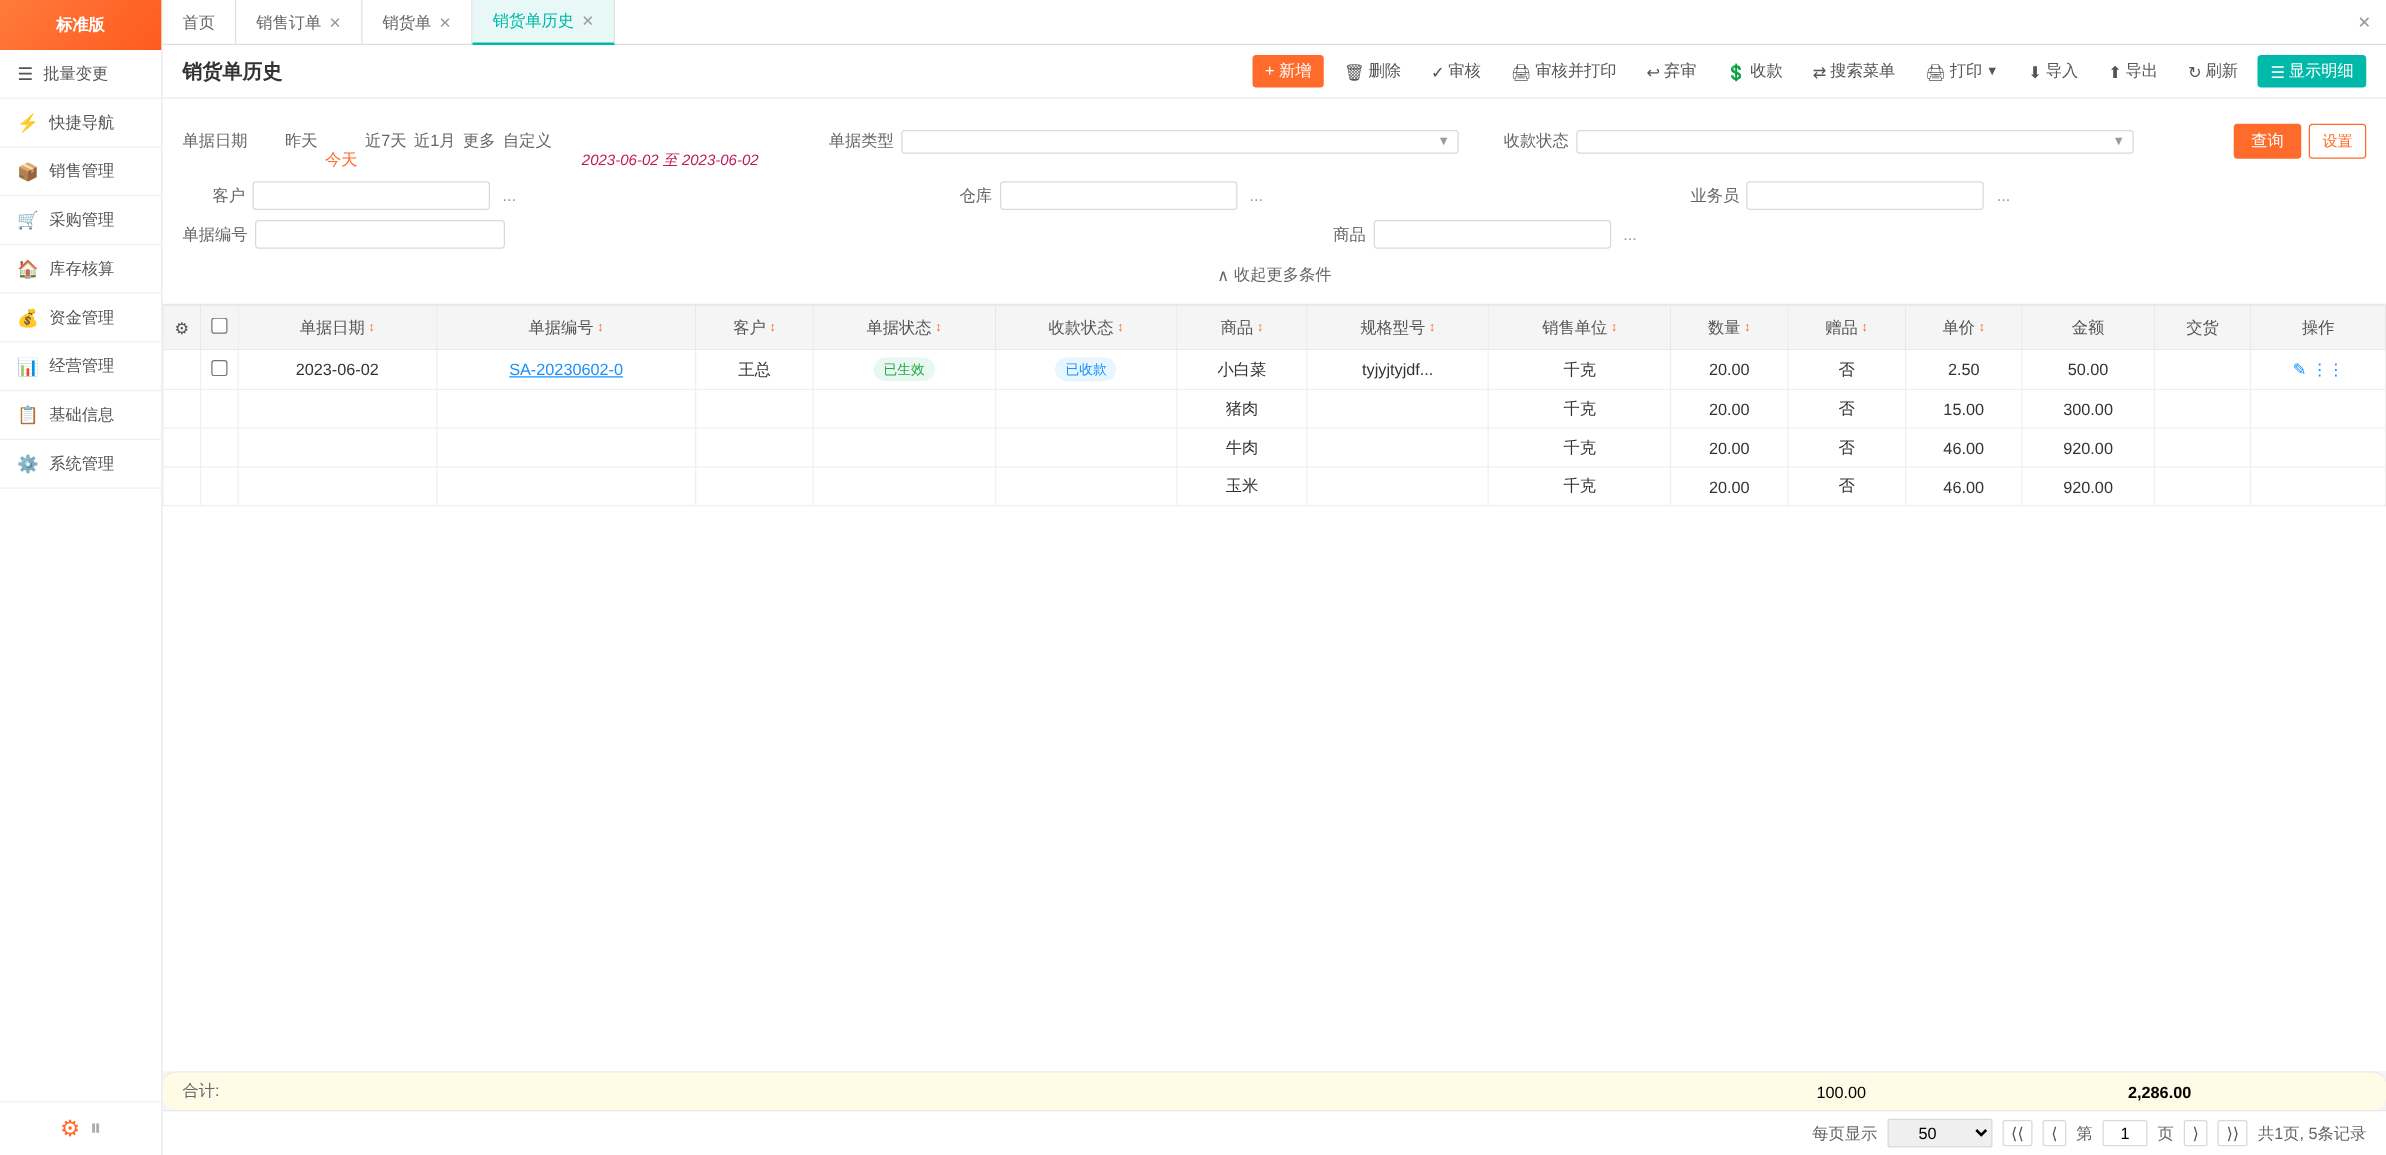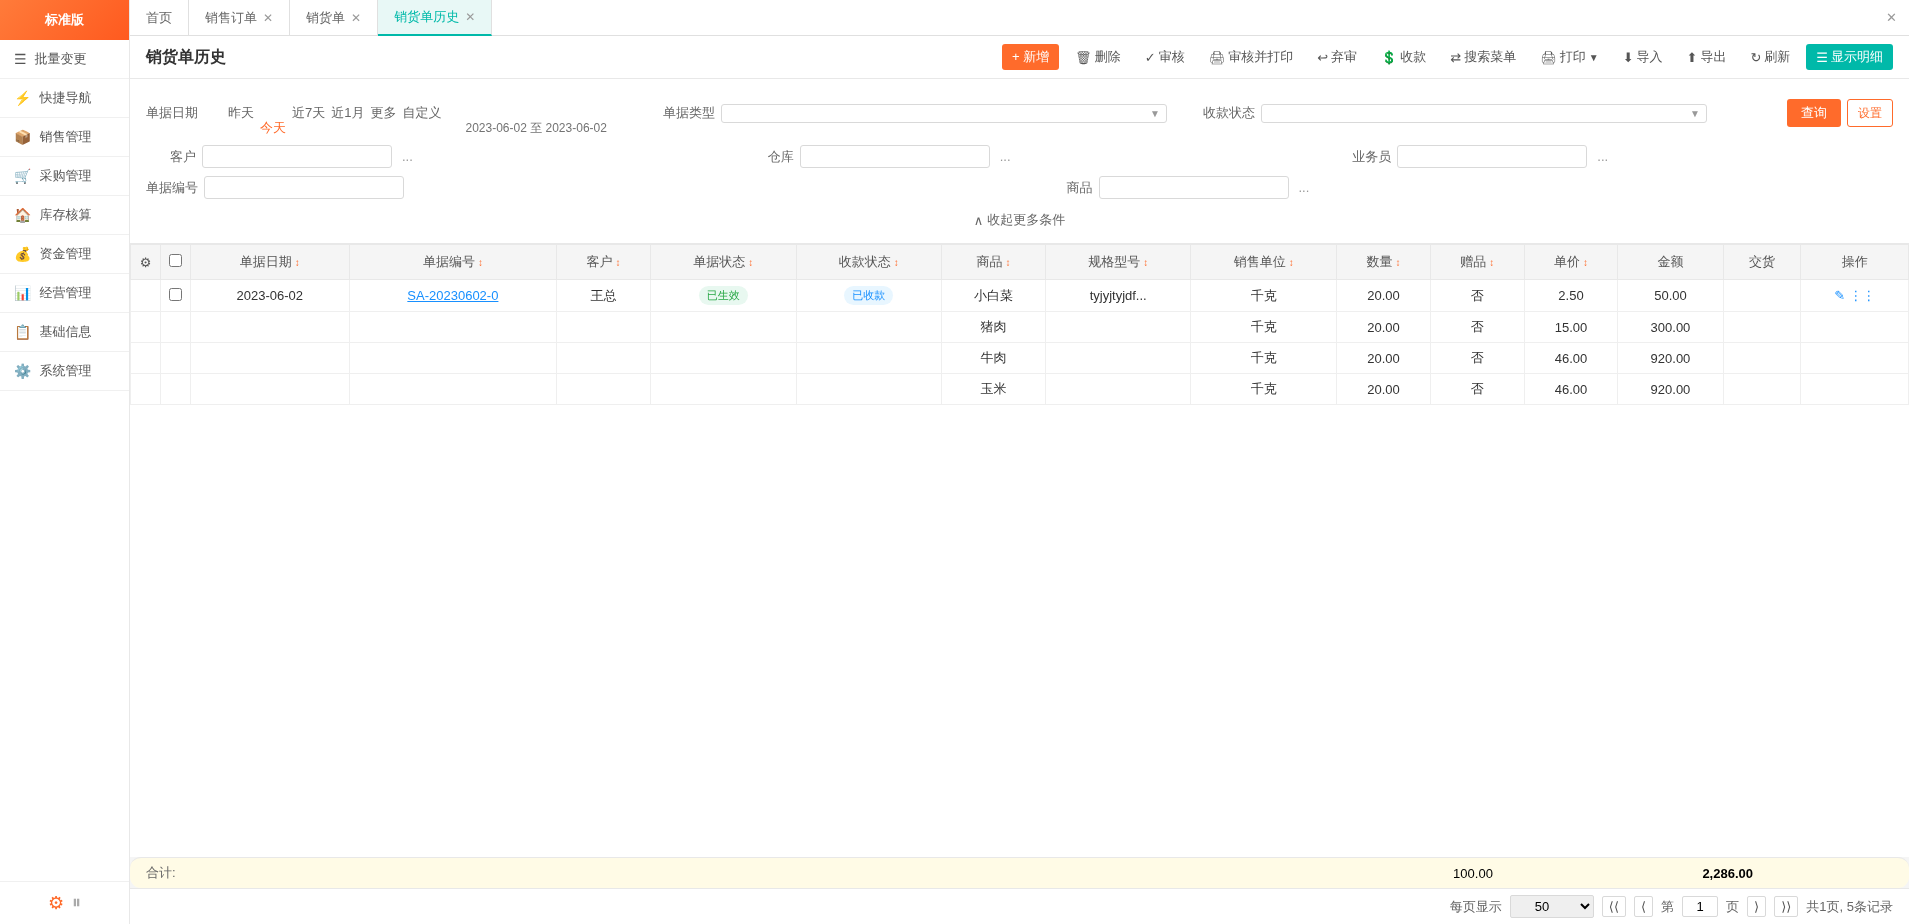--- a/index.html
+++ b/index.html
@@ -432,21 +432,21 @@
         <span class="filter-label">单据日期</span>
         <div class="date-quick">
           <span>昨天</span>
           <span class="date-active">今天</span>
           <span>近7天</span>
           <span>近1月</span>
           <span>更多</span>
           <span>自定义</span>
         </div>
       </div>
-      <div style="margin-left:8px;color:#737373;font-size:12px;align-self:flex-end;">2023-06-02 至 2023-06-02</div>
+      <div style="margin-left:8px;color:#be185d;font-size:12px;align-self:flex-end;font-style:italic;">2023-06-02 至 2023-06-02</div>
 
       <div class="filter-item" style="margin-left:40px;">
         <span class="filter-label">单据类型</span>
         <div class="select-input" style="min-width:140px;">
           <span></span>
           <span style="font-size:10px;color:#999;">▼</span>
         </div>
       </div>
 
       <div class="filter-item" style="margin-left:20px;">

